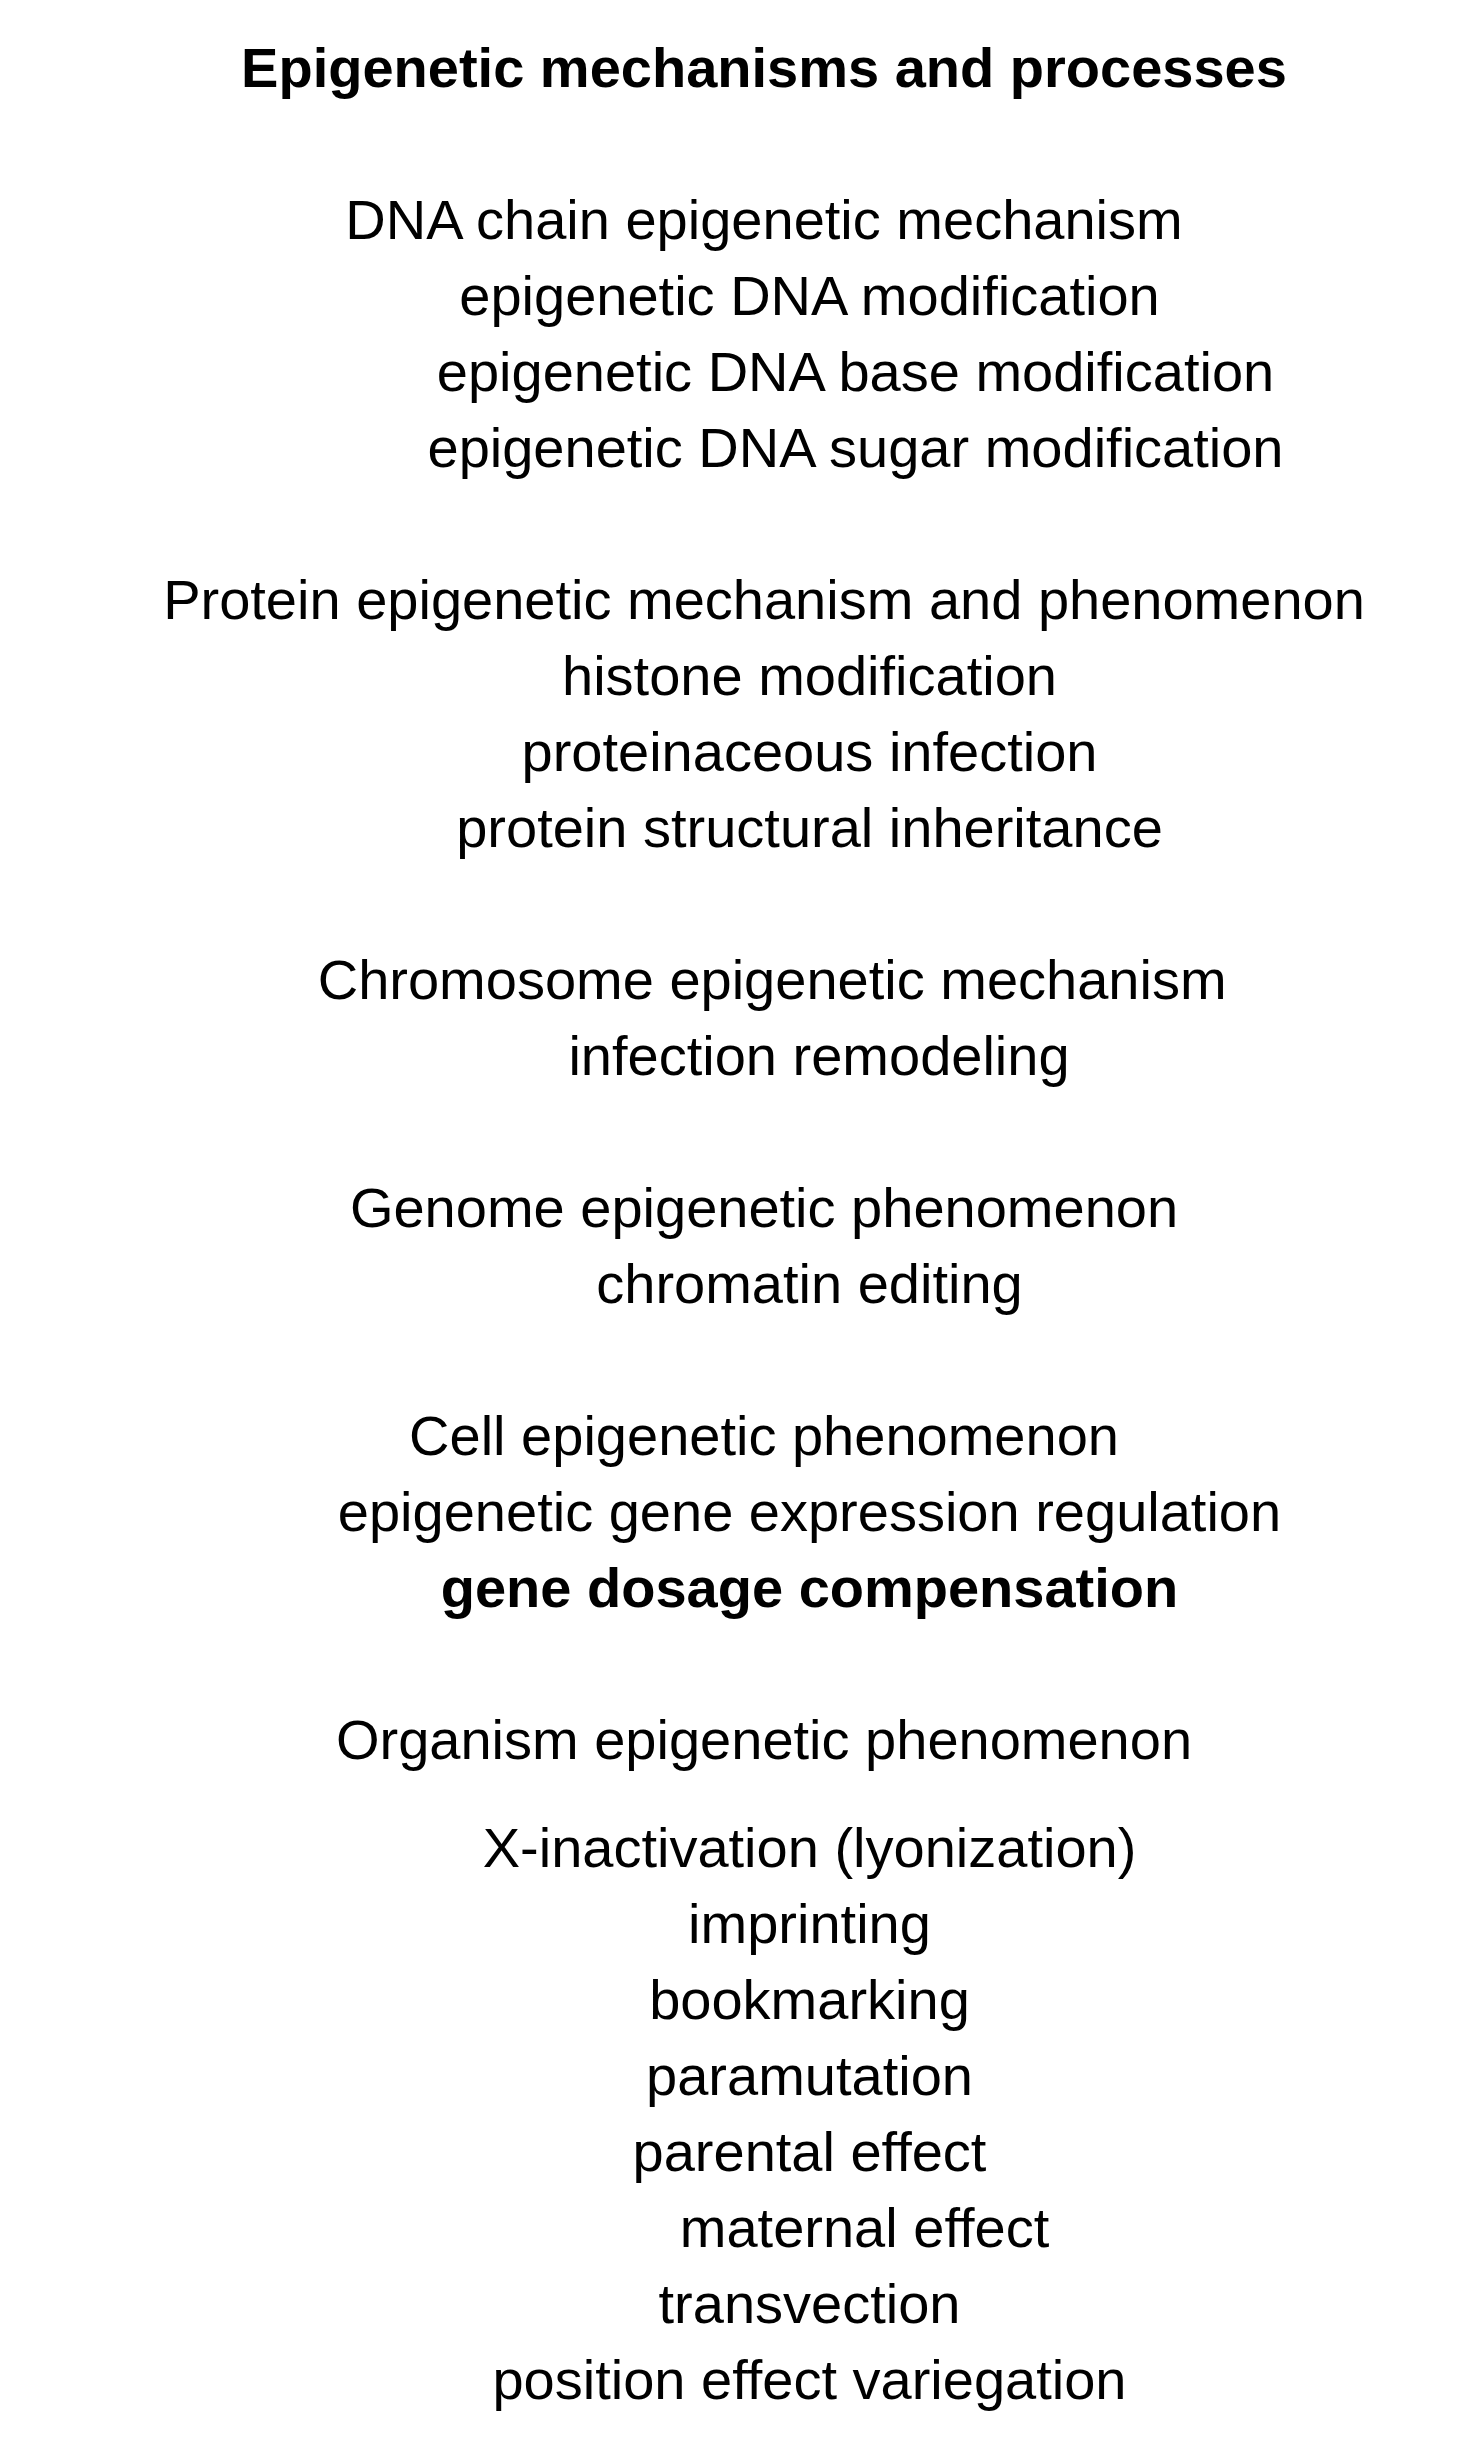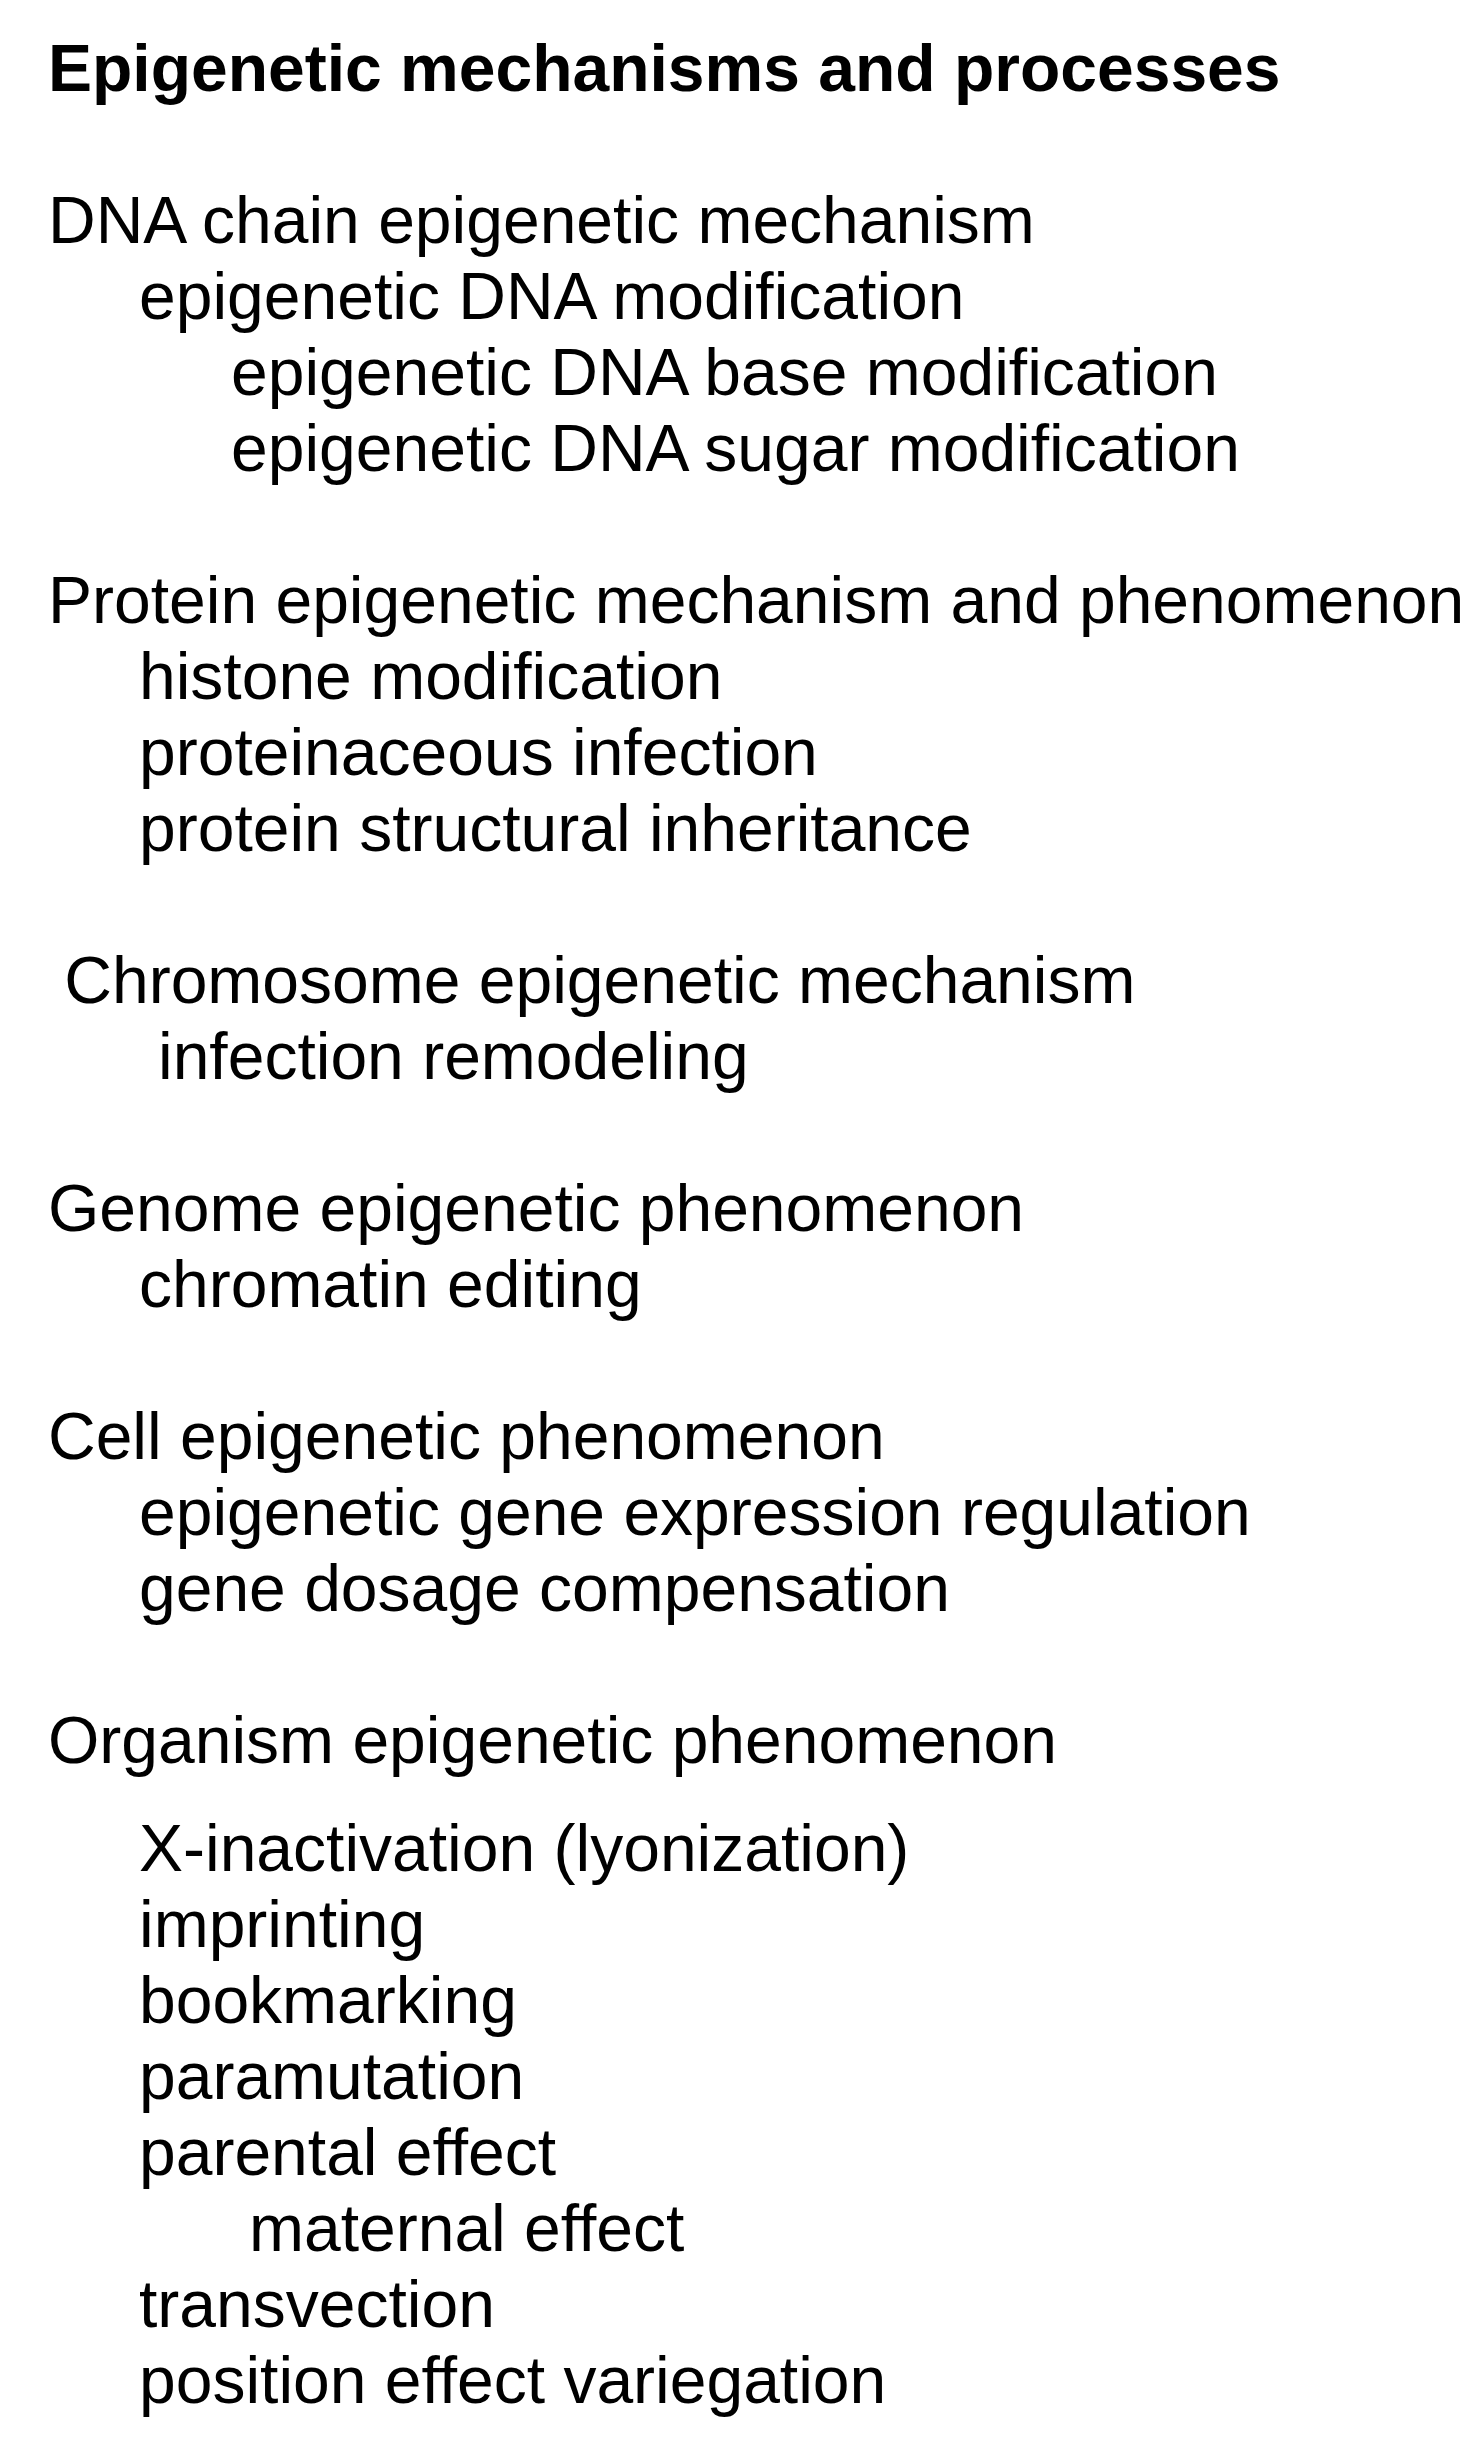--- a/index.html
+++ b/index.html
@@ -17,23 +17,24 @@
   .doc {
     padding-top: 30px;
     padding-left: 48px;
     box-sizing: border-box;
     width: 1480px;
     height: 2462px;
   }
   .line {
     height: 76px;
     line-height: 76px;
-    font-size: 66px;
+    font-size: 56px;
     white-space: pre;
     color: #000000;
+    text-align: center;
   }
   .line.title {
     font-weight: bold;
   }
   .line.blank {
     
   }
 </style>
 </head>
 <body>
@@ -52,21 +53,21 @@
     <div class="line" style="padding-left: 91px;">protein structural inheritance</div>
     <div class="line blank"></div>
     <div class="line" style="padding-left: 16.3px;">Chromosome epigenetic mechanism</div>
     <div class="line" style="padding-left: 110px;">infection remodeling</div>
     <div class="line blank"></div>
     <div class="line">Genome epigenetic phenomenon</div>
     <div class="line" style="padding-left: 91px;">chromatin editing</div>
     <div class="line blank"></div>
     <div class="line">Cell epigenetic phenomenon</div>
     <div class="line" style="padding-left: 91px;">epigenetic gene expression regulation</div>
-    <div class="line" style="padding-left: 91px;">gene dosage compensation</div>
+    <div class="line" style="padding-left: 91px; font-weight: bold;">gene dosage compensation</div>
     <div class="line blank"></div>
     <div class="line">Organism epigenetic phenomenon</div>
     <div class="line" style="padding-left: 91px; margin-top: 32px;">X-inactivation (lyonization)</div>
     <div class="line" style="padding-left: 91px;">imprinting</div>
     <div class="line" style="padding-left: 91px;">bookmarking</div>
     <div class="line" style="padding-left: 91px;">paramutation</div>
     <div class="line" style="padding-left: 91px;">parental effect</div>
     <div class="line" style="padding-left: 201px;">maternal effect</div>
     <div class="line" style="padding-left: 91px;">transvection</div>
     <div class="line" style="padding-left: 91px;">position effect variegation</div>

